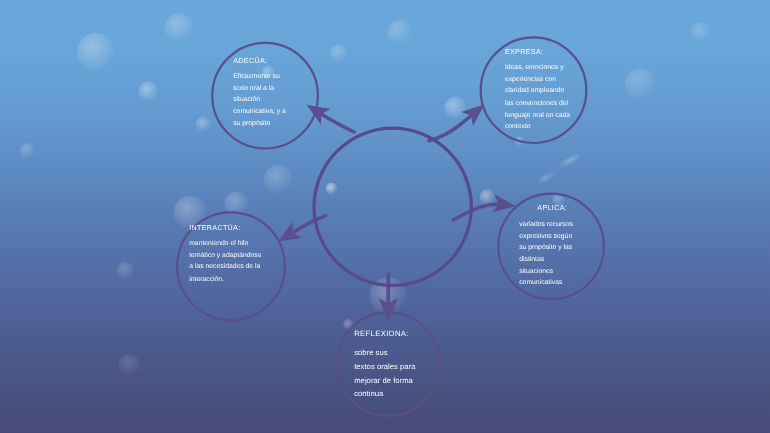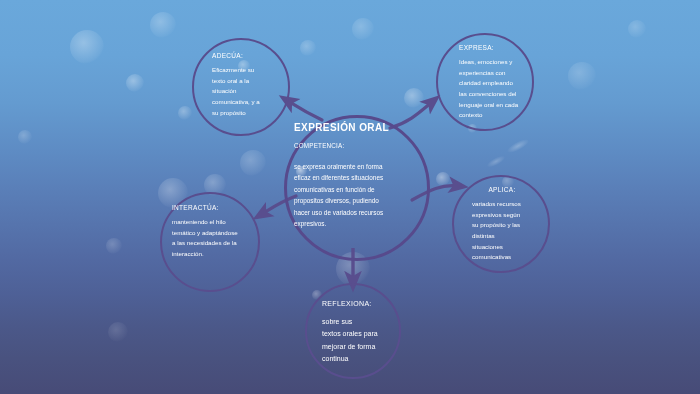--- a/index.html
+++ b/index.html
@@ -163,30 +163,20 @@
     <g>
       <path d="M296,196 C280,202 272,208 262,214" stroke="#594e8e" stroke-width="3.2" fill="none" stroke-linecap="round" marker-end="url(#ah)"></path>
     </g>
 
     <g>
       <path d="M353,248 L353,281" stroke="#594e8e" stroke-width="3.4" fill="none" stroke-linecap="butt" marker-end="url(#ah)"></path>
     </g>
   </svg>
 
   <div class="node center" style="left:284px; top:115px; width:146px; height:146px;"></div>
-  <div class="node-text" style="left:294px; top:122px; width:132px;">
-    <div class="c-title">EXPRESIÓN ORAL</div>
-    <div class="c-sub">COMPETENCIA:</div>
-    <div class="c-body">se expresa oralmente en forma
-eficaz en diferentes situaciones
-comunicativas en función de
-propositos diversos, pudiendo
-hacer uso de variados recursos
-expresivos.</div>
-  </div>
 
   <div class="node" style="left:192px; top:38px; width:98px; height:98px;"></div>
   <div class="node-text" style="left:212px; top:52px; width:74px;">
     <div class="n-title">ADECÚA:</div>
     <div class="n-body">Eficazmente su
 texto oral a la
 situación
 comunicativa, y a
 su propósito</div>
   </div>

